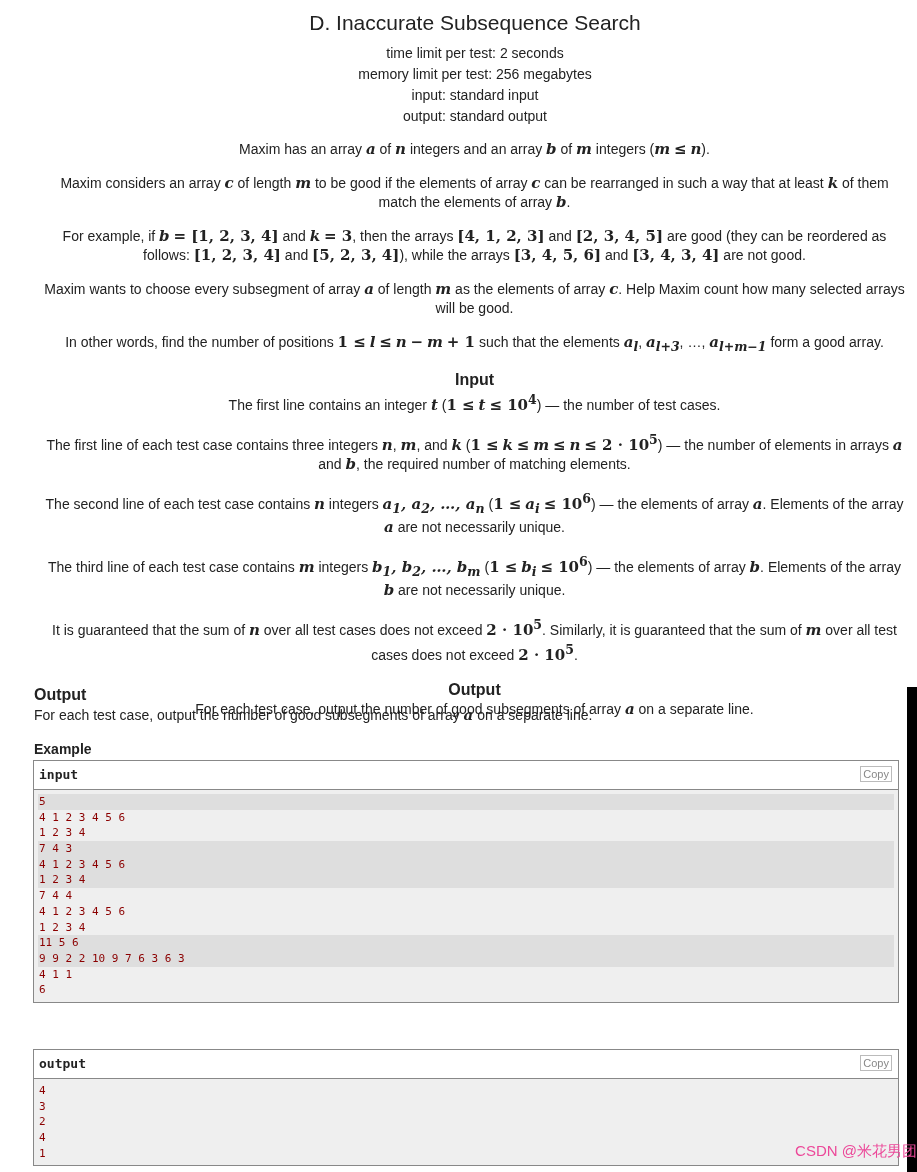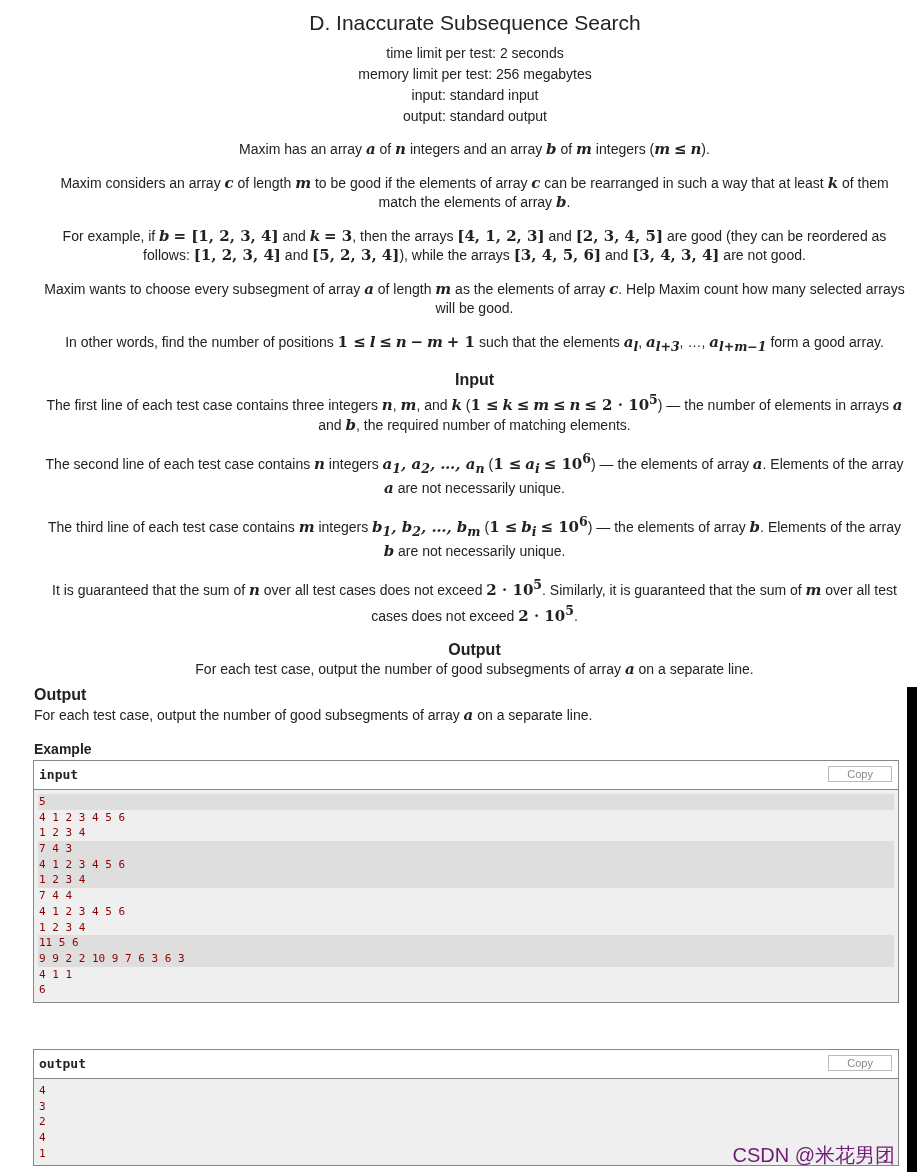--- a/index.html
+++ b/index.html
@@ -11,26 +11,26 @@
   .stmt p { margin: 0 0 14px 0; }
   .m { font-family: "DejaVu Serif", serif; font-style: italic; font-weight: bold; font-size: 15px; }
   .mn { font-family: "DejaVu Serif", serif; font-weight: bold; font-size: 15px; }
   .sec-title { font-size: 16px; font-weight: bold; margin: 0; line-height: 20px; }
   .sec2 { position: absolute; left: 34px; top: 685px; width: 870px; font-size: 14px; color: #222; }
   .sec2 p { margin: 0; line-height: 20px; }
   .example-title { position: absolute; left: 34px; top: 741px; font-size: 14px; font-weight: bold; }
   .box { position: absolute; left: 33px; width: 864px; border: 1px solid #888; background: #efefef; }
   .box-head { height: 28px; background: #fff; border-bottom: 1px solid #888; position: relative; }
   .box-head .lbl { position: absolute; left: 5px; top: 6px; font-family: "DejaVu Sans Mono", monospace; font-weight: bold; font-size: 13px; }
-  .copy { position: absolute; right: 6px; top: 5px; border: 1px solid #bbb; background: #fff; font-size: 11px; color: #888; padding: 1px 18px; font-family: "Liberation Sans", sans-serif; }
+  .copy { position: absolute; right: 6px; top: 5px; border: 1px solid #bbb; background: #fff; font-size: 11px; color: #888; padding: 1px 2px; font-family: "Liberation Sans", sans-serif; }
   .lines { padding: 4px 4px 4px 4px; font-family: "DejaVu Sans Mono", monospace; font-size: 11px; color: #8b0000; }
   .line { height: 15.7px; line-height: 15.7px; padding-left: 1px; white-space: pre; }
   .odd { background: #dedede; }
   .scrollbar { position: absolute; left: 907px; top: 687px; width: 10px; height: 485px; background: #000; }
-  .watermark { position: absolute; right: 22px; top: 1142px; font-size: 20px; color: #701a75; }
+  .watermark { position: absolute; right: 0; top: 1142px; font-size: 15px; color: #ec4899; }
 </style>
 </head>
 <body>
 
 <div class="header">
   <div class="title">D. Inaccurate Subsequence Search</div>
   <div class="props">
     <div>time limit per test: 2 seconds</div>
     <div>memory limit per test: 256 megabytes</div>
     <div>input: standard input</div>
@@ -39,20 +39,21 @@
 </div>
 
 <div class="stmt">
   <p>Maxim has an array <span class="m">a</span> of <span class="m">n</span> integers and an array <span class="m">b</span> of <span class="m">m</span> integers (<span class="m">m</span> <span class="mn">≤</span> <span class="m">n</span>).</p>
   <p>Maxim considers an array <span class="m">c</span> of length <span class="m">m</span> to be good if the elements of array <span class="m">c</span> can be rearranged in such a way that at least <span class="m">k</span> of them match the elements of array <span class="m">b</span>.</p>
   <p>For example, if <span class="m">b</span> <span class="mn">= [1, 2, 3, 4]</span> and <span class="m">k</span> <span class="mn">= 3</span>, then the arrays <span class="mn">[4, 1, 2, 3]</span> and <span class="mn">[2, 3, 4, 5]</span> are good (they can be reordered as follows: <span class="mn">[1, 2, 3, 4]</span> and <span class="mn">[5, 2, 3, 4]</span>), while the arrays <span class="mn">[3, 4, 5, 6]</span> and <span class="mn">[3, 4, 3, 4]</span> are not good.</p>
   <p>Maxim wants to choose every subsegment of array <span class="m">a</span> of length <span class="m">m</span> as the elements of array <span class="m">c</span>. Help Maxim count how many selected arrays will be good.</p>
   <p>In other words, find the number of positions <span class="mn">1 ≤</span> <span class="m">l</span> <span class="mn">≤</span> <span class="m">n</span> <span class="mn">−</span> <span class="m">m</span> <span class="mn">+ 1</span> such that the elements <span class="m">a<sub>l</sub></span>, <span class="m">a<sub>l+3</sub></span>, …, <span class="m">a<sub>l+m−1</sub></span> form a good array.</p>
 
   <div class="sec-title">Input</div>
+  <p>The first line contains an integer <span class="m">t</span> (<span class="mn">1 ≤</span> <span class="m">t</span> <span class="mn">≤ 10<sup>4</sup></span>) — the number of test cases.</p>
   <p>The first line of each test case contains three integers <span class="m">n</span>, <span class="m">m</span>, and <span class="m">k</span> (<span class="mn">1 ≤</span> <span class="m">k</span> <span class="mn">≤</span> <span class="m">m</span> <span class="mn">≤</span> <span class="m">n</span> <span class="mn">≤ 2 · 10<sup>5</sup></span>) — the number of elements in arrays <span class="m">a</span> and <span class="m">b</span>, the required number of matching elements.</p>
   <p>The second line of each test case contains <span class="m">n</span> integers <span class="m">a<sub>1</sub>, a<sub>2</sub>, …, a<sub>n</sub></span> (<span class="mn">1 ≤</span> <span class="m">a<sub>i</sub></span> <span class="mn">≤ 10<sup>6</sup></span>) — the elements of array <span class="m">a</span>. Elements of the array <span class="m">a</span> are not necessarily unique.</p>
   <p>The third line of each test case contains <span class="m">m</span> integers <span class="m">b<sub>1</sub>, b<sub>2</sub>, …, b<sub>m</sub></span> (<span class="mn">1 ≤</span> <span class="m">b<sub>i</sub></span> <span class="mn">≤ 10<sup>6</sup></span>) — the elements of array <span class="m">b</span>. Elements of the array <span class="m">b</span> are not necessarily unique.</p>
   <p>It is guaranteed that the sum of <span class="m">n</span> over all test cases does not exceed <span class="mn">2 · 10<sup>5</sup></span>. Similarly, it is guaranteed that the sum of <span class="m">m</span> over all test cases does not exceed <span class="mn">2 · 10<sup>5</sup></span>.</p>
 
   <div class="sec-title">Output</div>
   <div>For each test case, output the number of good subsegments of array <span class="m">a</span> on a separate line.</div>
 </div>
 
 <div class="sec2">

